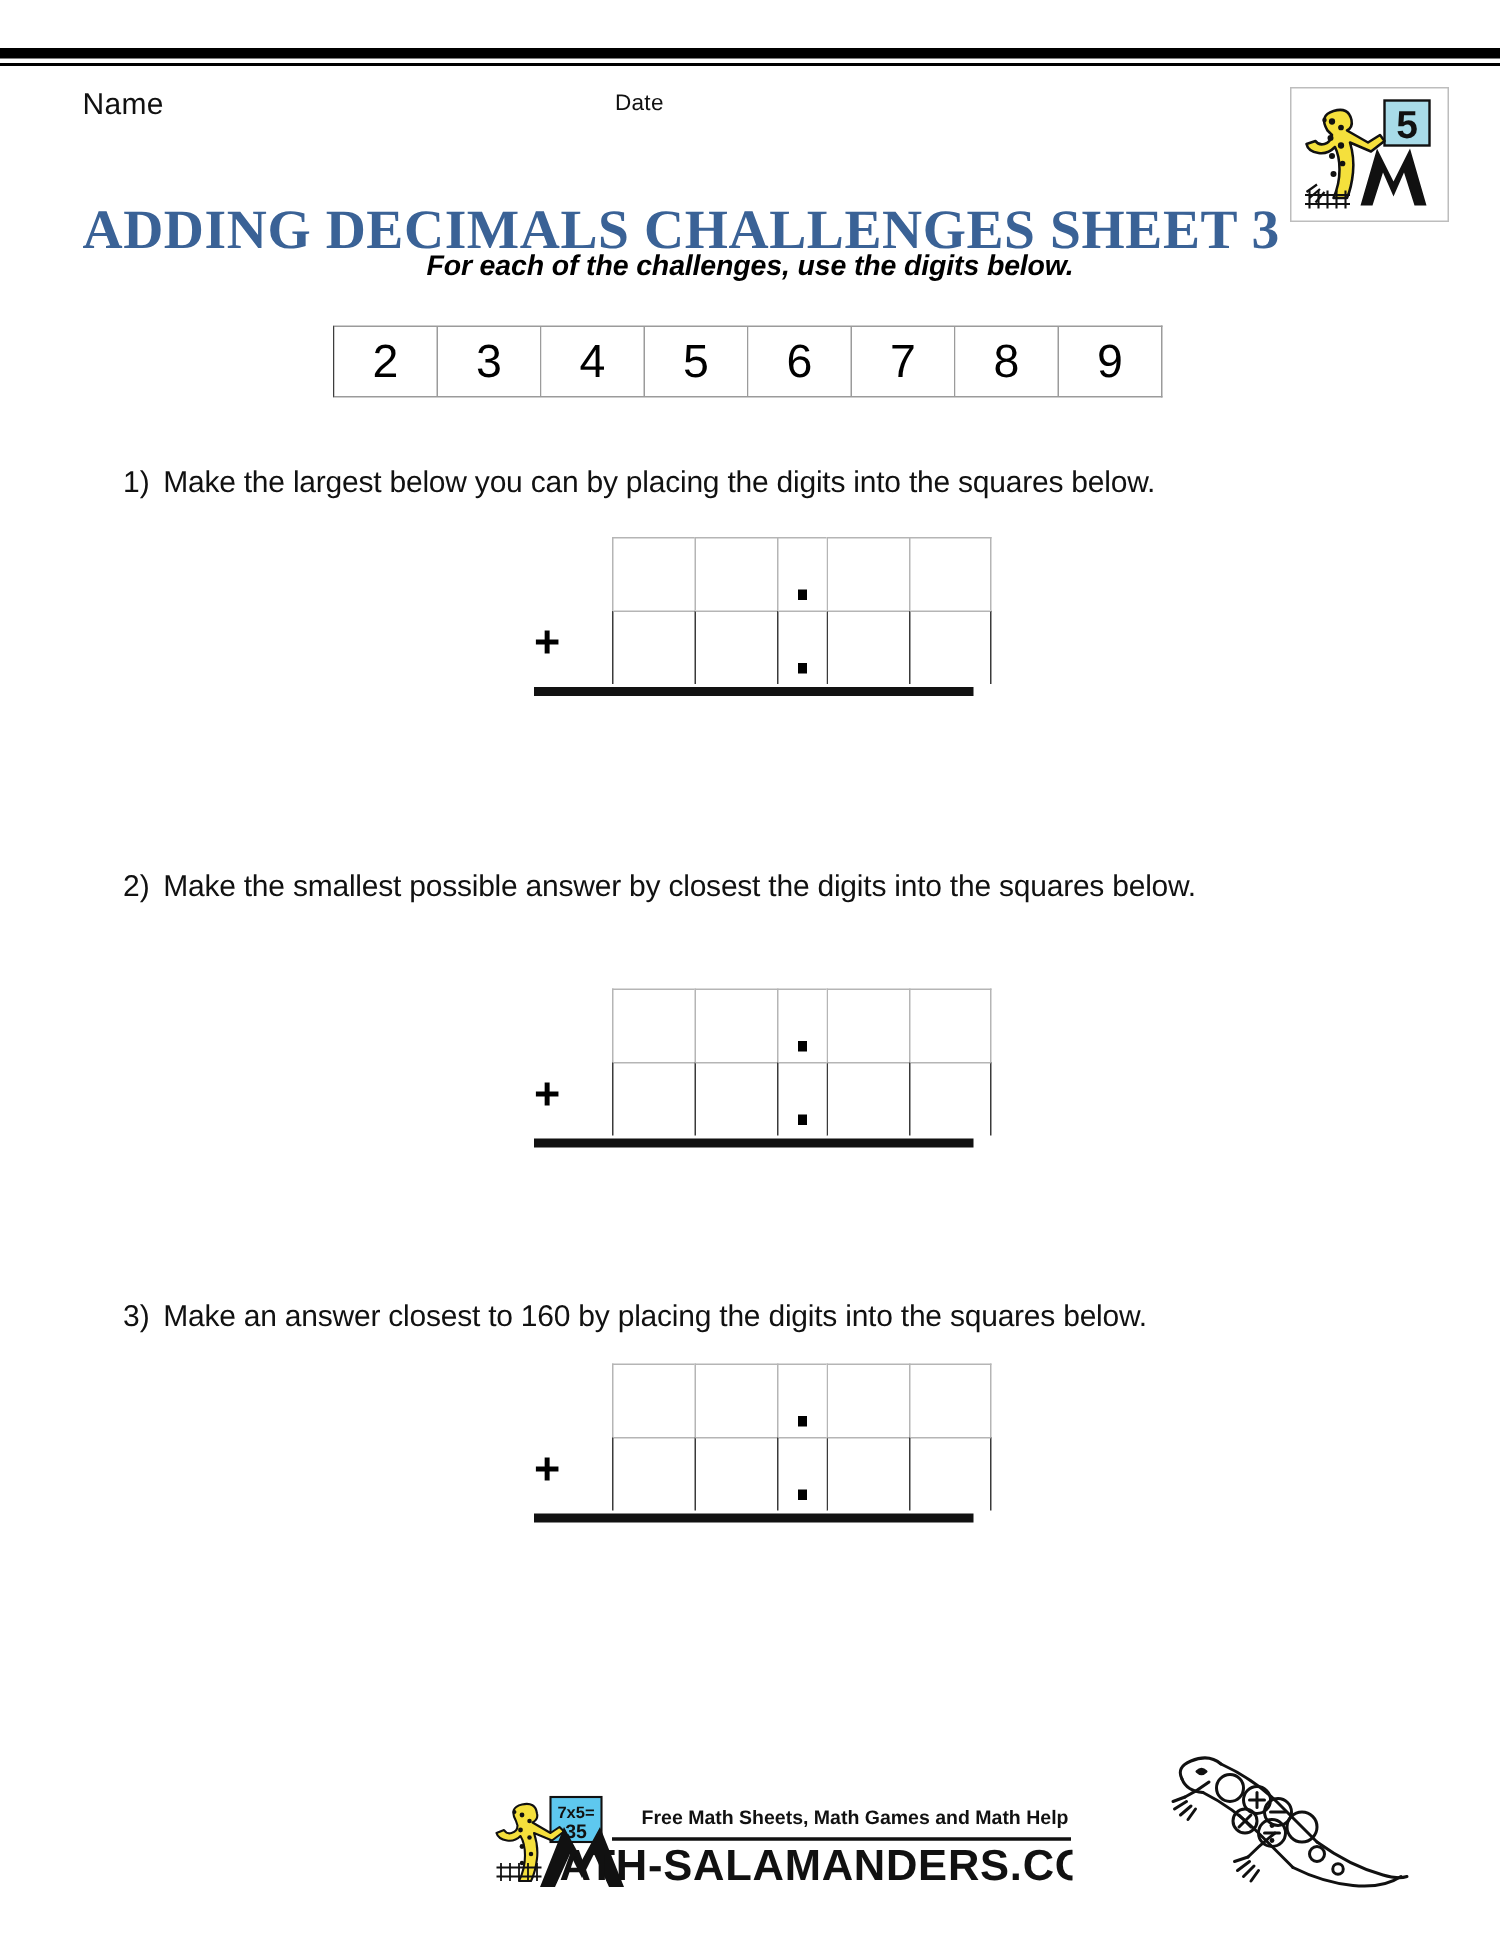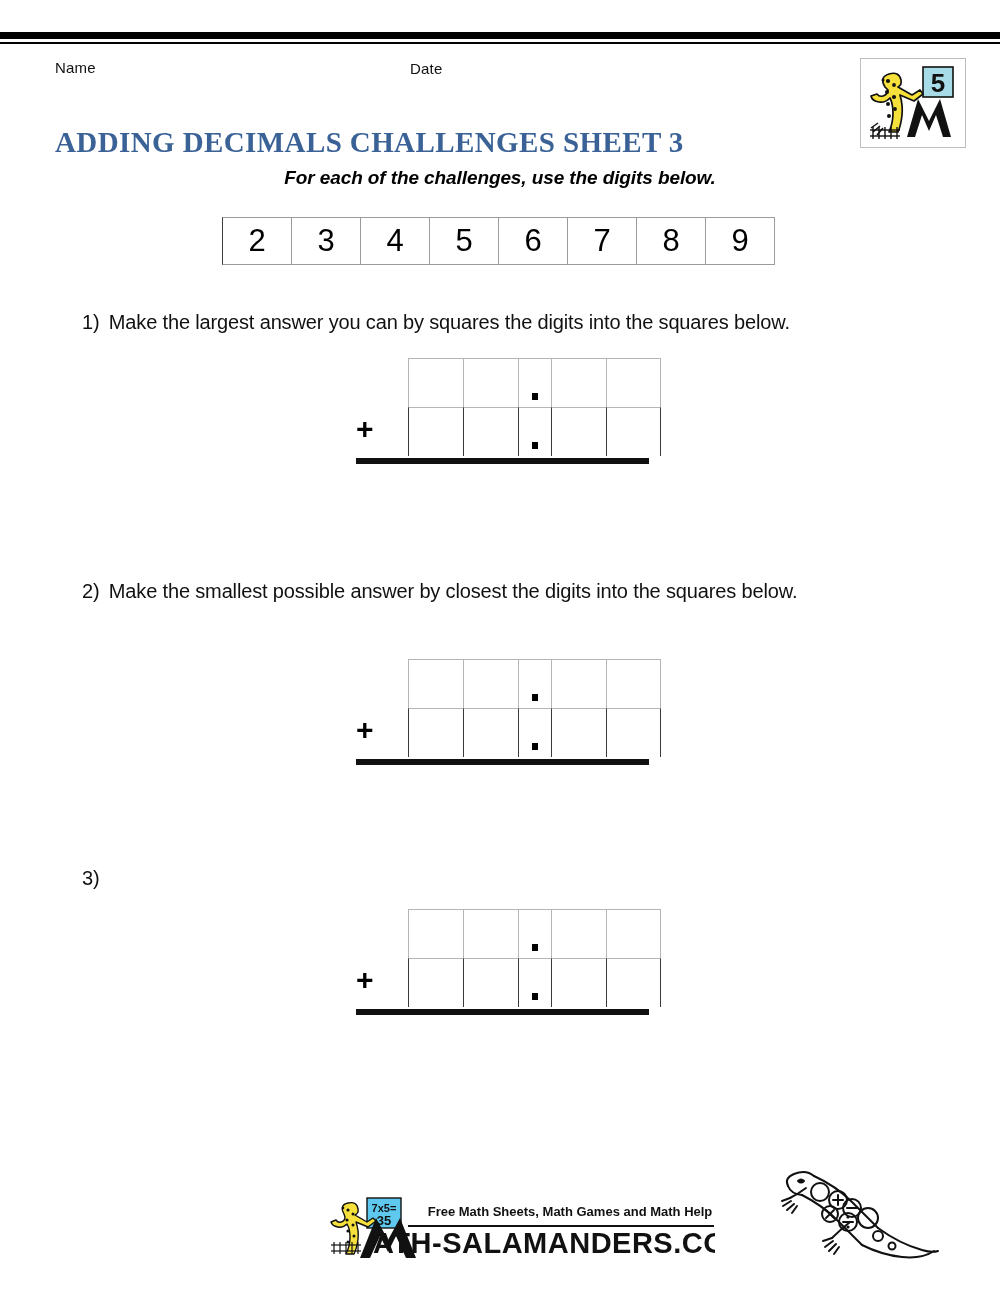--- a/index.html
+++ b/index.html
@@ -5,26 +5,26 @@
   html,body{margin:0;padding:0;}
   body{
     width:1000px;height:1294px;position:relative;background:#ffffff;
     font-family:"Liberation Sans",sans-serif;overflow:hidden;
   }
   
   #top-rule-thick{position:absolute;left:0;top:32px;width:1000px;height:7px;background:#000;}
   #top-rule-thin{position:absolute;left:0;top:42px;width:1000px;height:2px;background:#000;}
 
   
-  #name-label{position:absolute;left:55px;top:59px;font-size:15px;color:#111;letter-spacing:.2px;}
+  #name-label{position:absolute;left:55px;top:59px;font-size:20px;color:#111;letter-spacing:.2px;}
   #date-label{position:absolute;left:410px;top:60px;font-size:15px;color:#111;letter-spacing:.2px;text-align:right;}
 
   #page-title{
     position:absolute;left:55px;top:107px;
-    font-family:"Liberation Serif",serif;font-size:29px;color:#3a6296;
+    font-family:"Liberation Serif",serif;font-size:37px;color:#3a6296;
     letter-spacing:.4px;white-space:nowrap;
   }
 
   
   #corner-logo{position:absolute;left:860px;top:58px;width:104px;height:88px;
     border:1px solid #bdbdbd;background:#fff;}
   #corner-logo svg{display:block;}
 
   
   #instruction{
@@ -127,21 +127,21 @@
   <div class="digit-cell">5</div>
   <div class="digit-cell">6</div>
   <div class="digit-cell">7</div>
   <div class="digit-cell">8</div>
   <div class="digit-cell">9</div>
 </div>
 
 <div class="question" style="top:308px;">
   <div class="q-row">
     <span class="q-num">1)</span>
-    <span class="q-text">Make the largest answer you can by squares the digits into the squares below.</span>
+    <span class="q-text">Make the largest below you can by placing the digits into the squares below.</span>
   </div>
 </div>
 <div class="sum-block" style="left:356px;top:358px;">
   <div class="plus-sign">+</div>
   <div class="grid">
     <div class="grid-row row-top">
       <div class="cell c-wide"></div>
       <div class="cell c-wide"></div>
       <div class="cell c-dot">
           <span class="dot"></span>
@@ -189,20 +189,21 @@
       <div class="cell c-wide"></div>
       <div class="cell c-wide"></div>
     </div>
   </div>
   <div class="answer-rule"></div>
 </div>
 
 <div class="question" style="top:864px;">
   <div class="q-row">
     <span class="q-num">3)</span>
+    <span class="q-text">Make an answer closest to 160 by placing the digits into the squares below.</span>
   </div>
 </div>
 <div class="sum-block" style="left:356px;top:909px;">
   <div class="plus-sign">+</div>
   <div class="grid">
     <div class="grid-row row-top">
       <div class="cell c-wide"></div>
       <div class="cell c-wide"></div>
       <div class="cell c-dot">
           <span class="dot"></span>

